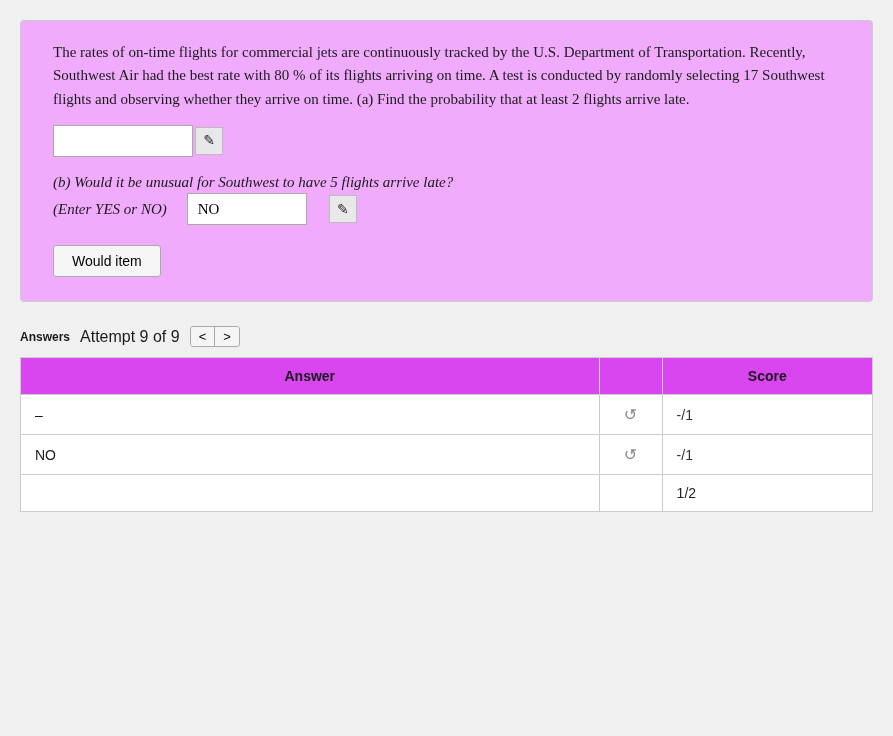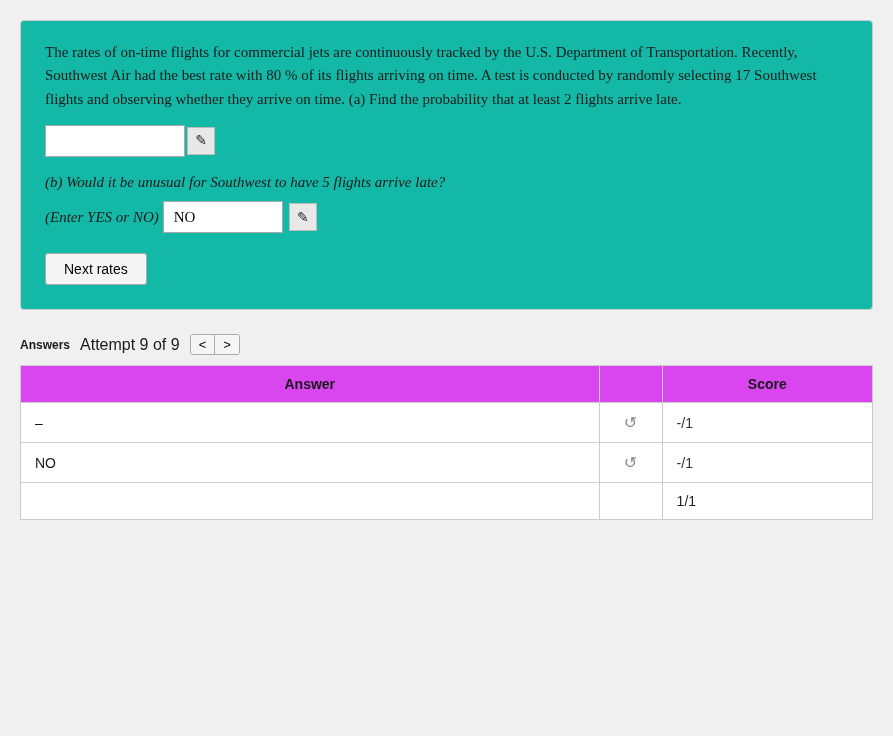--- a/index.html
+++ b/index.html
@@ -4,24 +4,24 @@
   <style>
     * { box-sizing: border-box; margin: 0; padding: 0; }
     body {
       font-family: Georgia, 'Times New Roman', serif;
       background: #f0f0f0;
       padding: 20px;
       font-size: 15px;
       color: #1a1a1a;
     }
     .main-card {
-      background: #14b8a6;
+      background: #f0abfc;
       border: 1px solid #ccc;
       border-radius: 4px;
-      padding: 20px 24px 24px 24px;
+      padding: 20px 24px 24px 32px;
       margin-bottom: 24px;
     }
     .problem-text {
       line-height: 1.55;
       margin-bottom: 14px;
     }
     .input-row {
       display: flex;
       align-items: center;
       margin-bottom: 14px;
@@ -41,28 +41,27 @@
       justify-content: center;
       background: #e8e8e8;
       border: 1px solid #bbb;
       width: 28px;
       height: 28px;
       margin-left: 2px;
       cursor: pointer;
       font-size: 14px;
     }
     .part-b-text {
-      margin-bottom: 8px;
       font-style: italic;
       line-height: 1.5;
     }
     .enter-row {
       display: flex;
       align-items: center;
-      gap: 4px;
+      gap: 20px;
       margin-bottom: 20px;
     }
     .enter-label {
       font-style: italic;
     }
     .no-input {
       border: 1px solid #aaa;
       padding: 4px 10px;
       font-size: 15px;
       width: 120px;
@@ -172,21 +171,21 @@
 
   <div class="enter-row">
     <span class="enter-label">(Enter YES or NO)</span>
     <input type="text" class="no-input" value="NO" style="">
     <div class="pencil-icon">
       <span>✎</span>
     </div>
   </div>
 
   <div class="buttons-row">
-    <button class="btn">Next rates</button>
+    <button class="btn">Would item</button>
   </div>
 </div>
 
 <div class="answers-section">
   <div class="answers-header-row">
     <span class="answers-label">Answers</span>
     <span class="attempt-label">Attempt 9 of 9</span>
     <div class="nav-btns">
       <button class="nav-btn">&lt;</button>
       <button class="nav-btn">&gt;</button>
@@ -209,17 +208,17 @@
           <td class="col-score score-text">-/1</td>
         </tr>
         <tr>
           <td class="col-answer">NO</td>
           <td class="col-icon"><span style="font-size:16px;color:#888;cursor:pointer;">↺</span></td>
           <td class="col-score score-text">-/1</td>
         </tr>
         <tr class="total-row">
           <td></td>
           <td></td>
-          <td class="total-score">1/1</td>
+          <td class="total-score">1/2</td>
         </tr>
       </tbody>
   </table>
 </div>
 
 </body></html>

